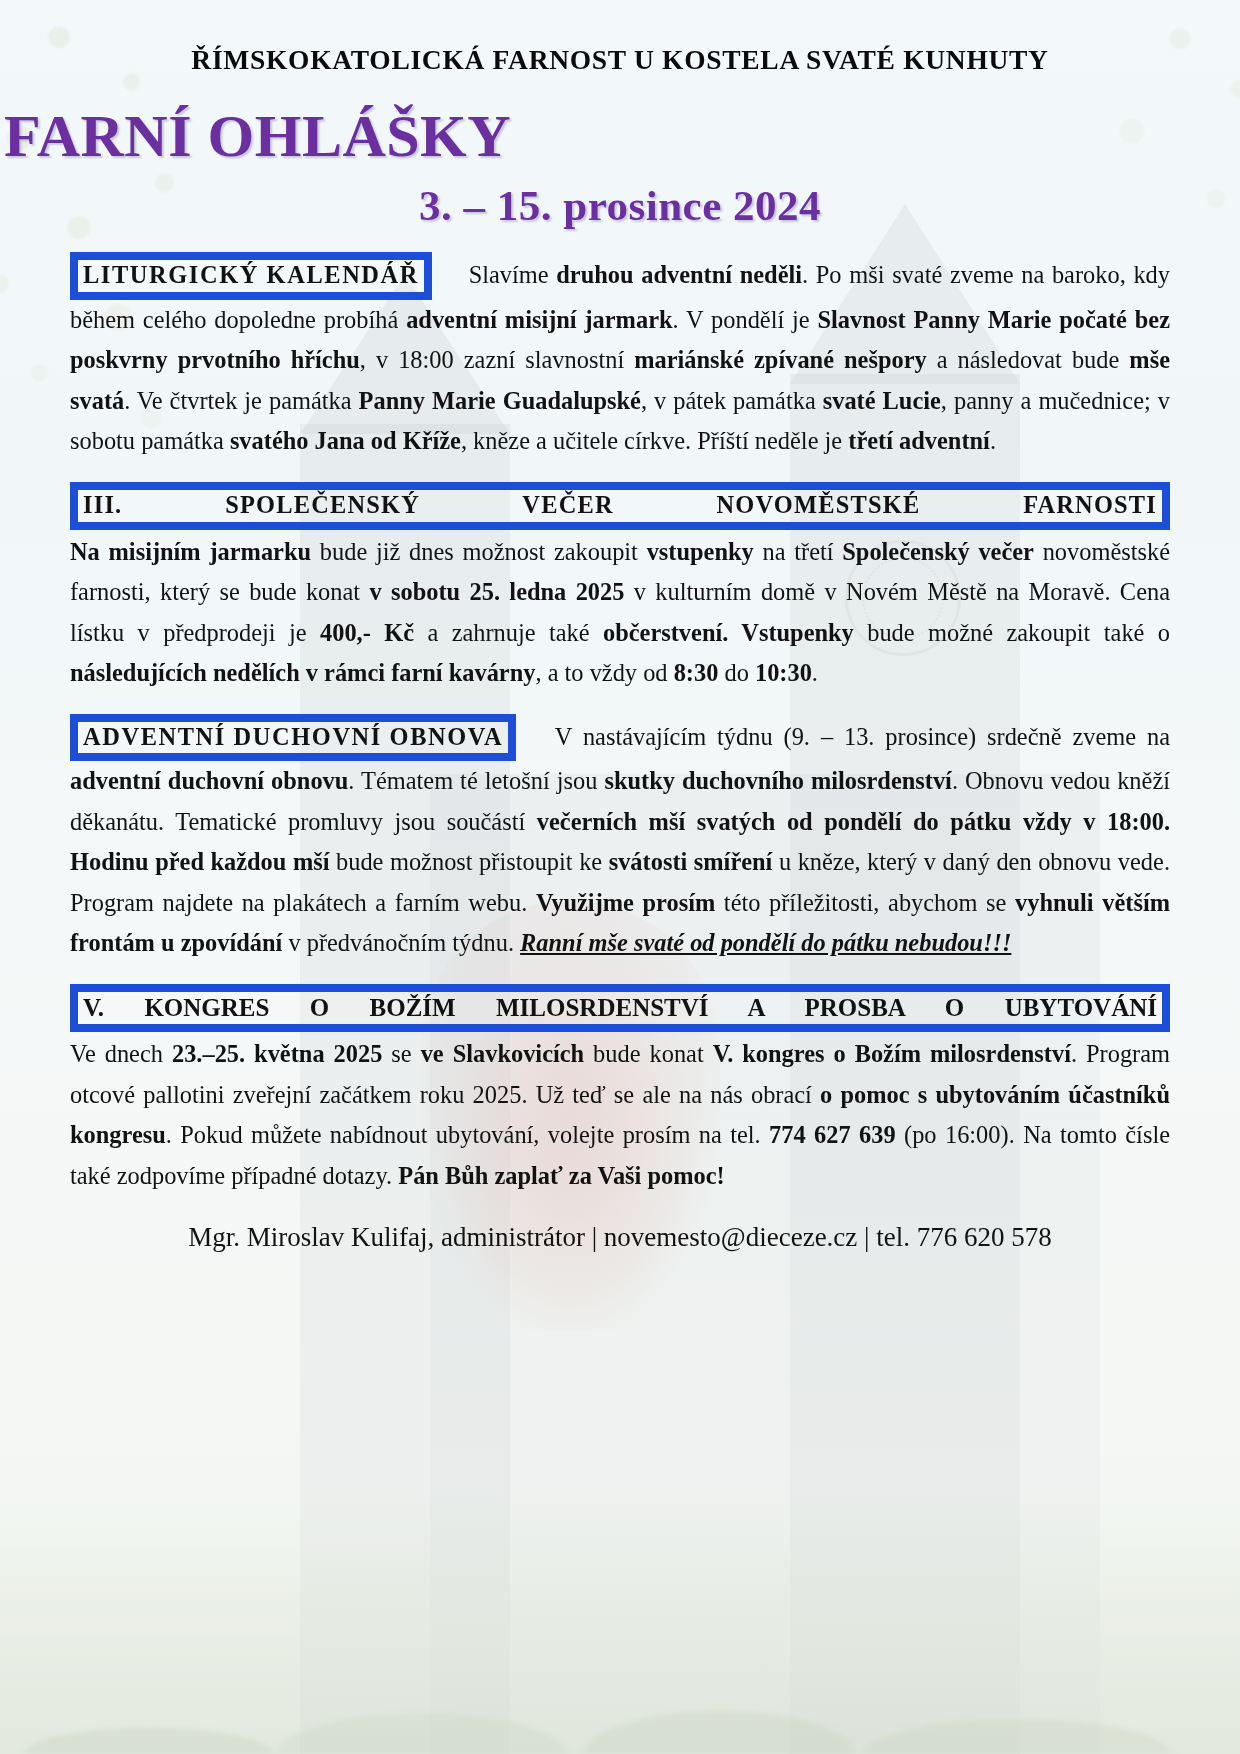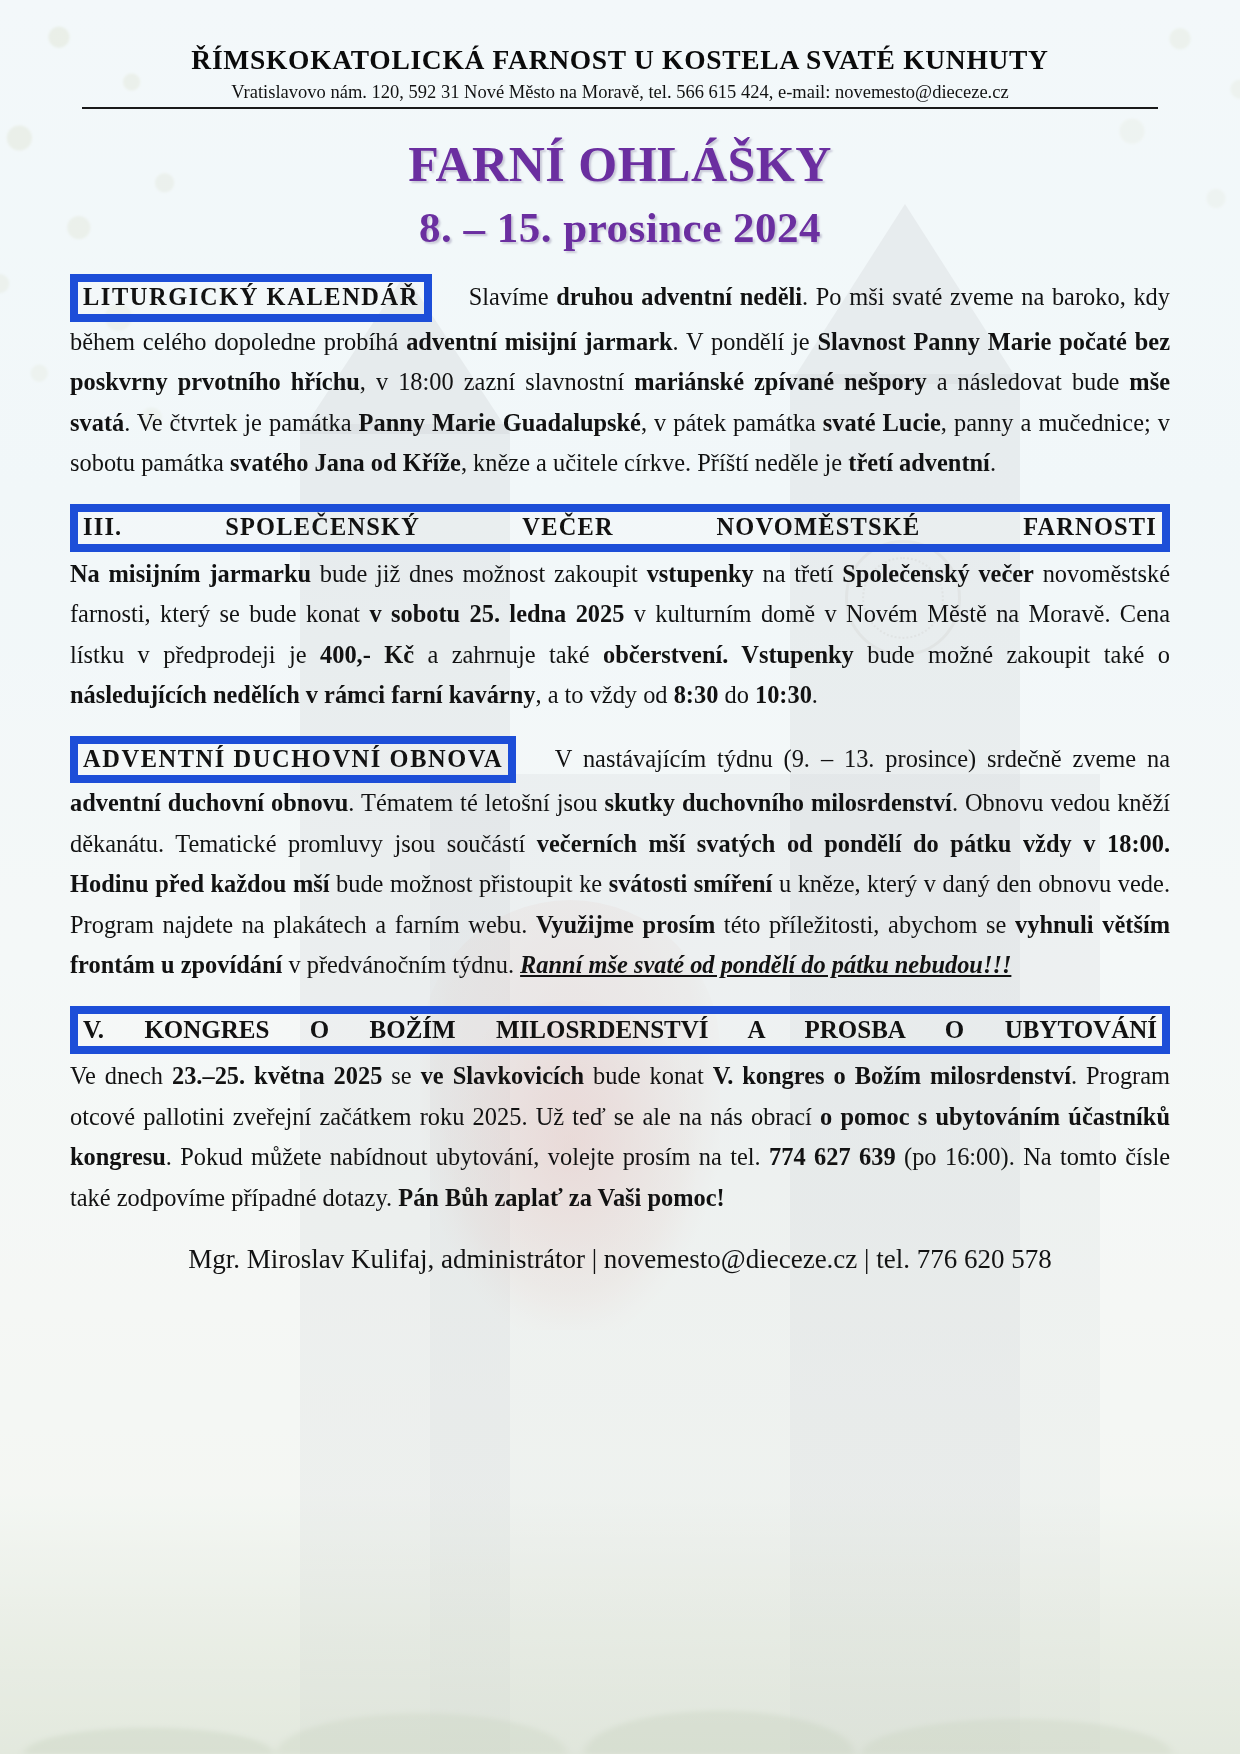--- a/index.html
+++ b/index.html
@@ -117,24 +117,23 @@
     padding-bottom:4px;
   }
   .addr{
     text-align:center;
     font-size:18.5px;
     color:#121212;
     white-space:nowrap;
   }
 
   .doc-title{
-    text-align:center;
     color:#6b2fa0;
     font-weight:bold;
-    font-size:50px;
+    font-size:60px;
     letter-spacing:.5px;
     margin-top:26px;
     text-shadow:2px 2px 2px rgba(120,110,150,.35);
   }
   .doc-subtitle{
     text-align:center;
     color:#6b2fa0;
     font-weight:bold;
     font-size:43px;
     letter-spacing:.5px;
@@ -204,27 +203,24 @@
   <div class="leafR"></div>
   <div class="grass"></div>
   <div class="shrubs"></div>
   <div class="veil"></div>
 </div>
 
 <div id="sheet">
 
   <div class="masthead">
     <div class="org-name">ŘÍMSKOKATOLICKÁ FARNOST U KOSTELA SVATÉ KUNHUTY</div>
-    <div class="addr-wrap">
-      <div class="addr">Vratislavovo nám. 120, 592 31 Nové Město na Moravě, tel. 566 615 424, e-mail: novemesto@dieceze.cz</div>
-    </div>
   </div>
 
   <div class="doc-title">FARNÍ OHLÁŠKY</div>
-  <div class="doc-subtitle">8. – 15. prosince 2024</div>
+  <div class="doc-subtitle">3. – 15. prosince 2024</div>
 
   <div class="body-wrap">
     <div class="para"><span class="sec-box ls">LITURGICKÝ KALENDÁŘ</span><span>&nbsp;&nbsp;&nbsp;&nbsp;Slavíme </span><b>druhou adventní neděli</b><span>. Po mši svaté zveme na baroko, kdy během celého dopoledne probíhá </span><b>adventní misijní jarmark</b><span>. V pondělí je </span><b>Slavnost Panny Marie počaté bez poskvrny prvotního hříchu</b><span>, v 18:00 zazní slavnostní </span><b>mariánské zpívané nešpory</b><span> a následovat bude </span><b>mše svatá</b><span>. Ve čtvrtek je památka </span><b>Panny Marie Guadalupské</b><span>, v pátek památka </span><b>svaté Lucie</b><span>, panny a mučednice; v sobotu památka </span><b>svatého Jana od Kříže</b><span>, kněze a učitele církve. Příští neděle je </span><b>třetí adventní</b><span>.</span></div>
     <div class="para"><span class="sec-box wide spolecensky">III.  SPOLEČENSKÝ  VEČER  NOVOMĚSTSKÉ  FARNOSTI</span><b> Na misijním </b><b>jarmarku</b><span> bude již dnes možnost zakoupit </span><b>vstupenky</b><span> na třetí </span><b>Společenský večer</b><span> novoměstské farnosti, který se bude konat </span><b>v sobotu 25. ledna 2025</b><span> v kulturním domě v Novém Městě na Moravě. Cena lístku v předprodeji je </span><b>400,- Kč</b><span> a zahrnuje také </span><b>občerstvení. Vstupenky</b><span> bude možné zakoupit také o </span><b>následujících nedělích v rámci farní kavárny</b><span>, a to vždy od </span><b>8:30</b><span> do </span><b>10:30</b><span>.</span></div>
     <div class="para"><span class="sec-box ls">ADVENTNÍ DUCHOVNÍ OBNOVA</span><span>&nbsp;&nbsp;&nbsp;V nastávajícím týdnu (9. – 13. prosince) srdečně zveme na </span><b>adventní duchovní obnovu</b><span>. Tématem té letošní jsou </span><b>skutky duchovního milosrdenství</b><span>. Obnovu vedou kněží děkanátu. Tematické promluvy jsou součástí </span><b>večerních mší svatých od pondělí do pátku vždy v 18:00. Hodinu před každou mší</b><span> bude možnost přistoupit ke </span><b>svátosti smíření</b><span> u kněze, který v daný den obnovu vede. Program najdete na plakátech a farním webu. </span><b>Využijme prosím</b><span> této příležitosti, abychom se </span><b>vyhnuli větším frontám u zpovídání</b><span> v předvánočním týdnu. </span><u class="bu">Ranní mše svaté od pondělí do pátku nebudou!!!</u></div>
     <div class="para"><span class="sec-box wide kongres">V. KONGRES O BOŽÍM MILOSRDENSTVÍ A PROSBA O UBYTOVÁNÍ</span><span> Ve dnech </span><b>23.–25. května 2025</b><span> se </span><b>ve Slavkovicích</b><span> bude konat </span><b>V. kongres o Božím milosrdenství</b><span>. Program otcové pallotini zveřejní začátkem roku 2025. Už teď se ale na nás obrací </span><b>o pomoc s ubytováním účastníků kongresu</b><span>. Pokud můžete nabídnout ubytování, volejte prosím na tel. </span><b>774 627 639</b><span> (po 16:00). Na tomto čísle také zodpovíme případné dotazy. </span><b>Pán Bůh zaplať za Vaši pomoc!</b></div>
   </div>
 
   <div class="footer">Mgr. Miroslav Kulifaj, administrátor | novemesto@dieceze.cz | tel. 776 620 578</div>
 

